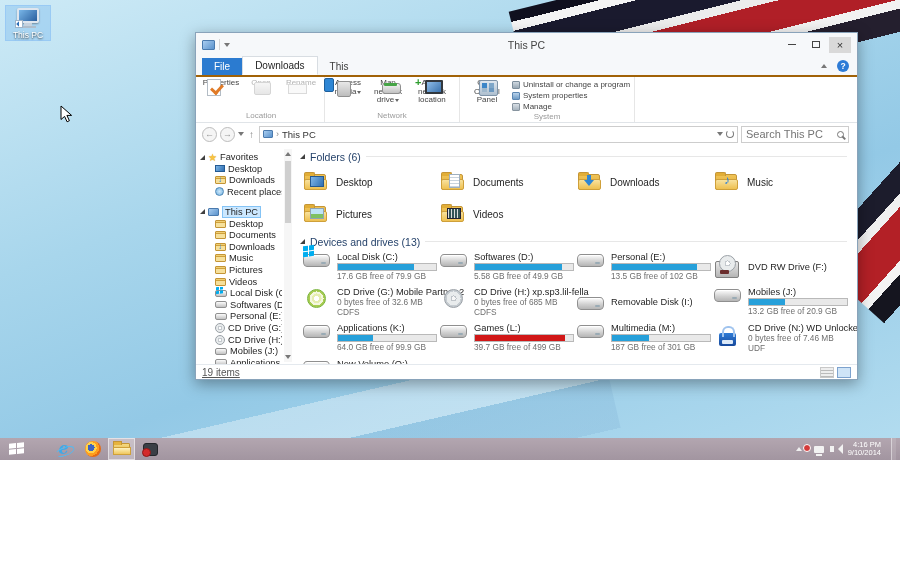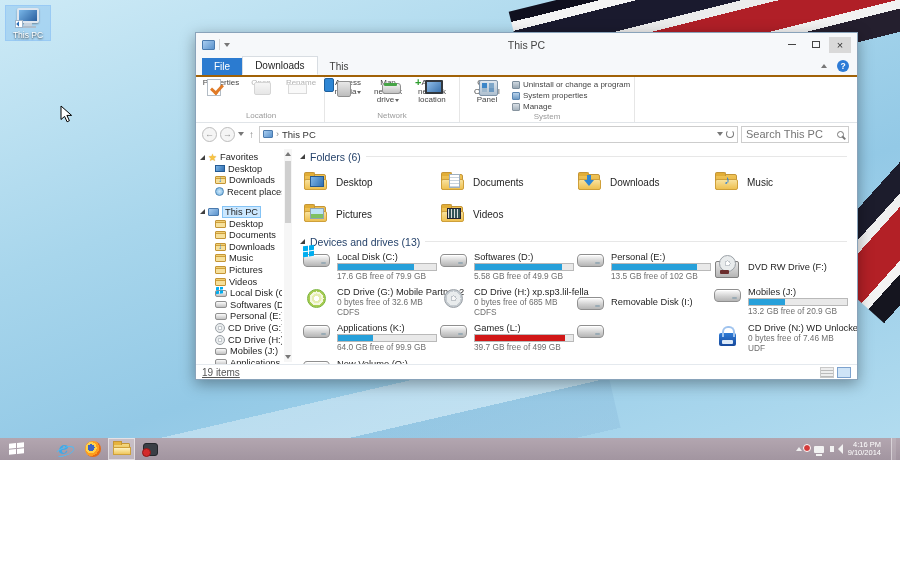--- a/index.html
+++ b/index.html
@@ -651,20 +651,27 @@
                 <div class="dbar">
                   <div class="fill" style="width: 92%; background: rgb(209, 23, 23);"></div>
                 </div>
                 <div class="dsub">39.7 GB free of 499 GB</div>
               </div>
             </div>
             <div class="dtile">
               <span class="dico">
                 <span class="hdd"></span>
               </span>
+              <div class="dinfo">
+                <div class="dname">Multimedia (M:)</div>
+                <div class="dbar">
+                  <div class="fill" style="width: 38%; background: rgb(38, 160, 218);"></div>
+                </div>
+                <div class="dsub">187 GB free of 301 GB</div>
+              </div>
             </div>
             <div class="dtile">
               <span class="dico">
                 <span class="lock"></span>
               </span>
               <div class="dinfo">
                 <div class="dname">CD Drive (N:) WD Unlocker</div>
                 <div class="dsub">0 bytes free of 7.46 MB</div>
                 <div class="dsub">UDF</div>
               </div>

